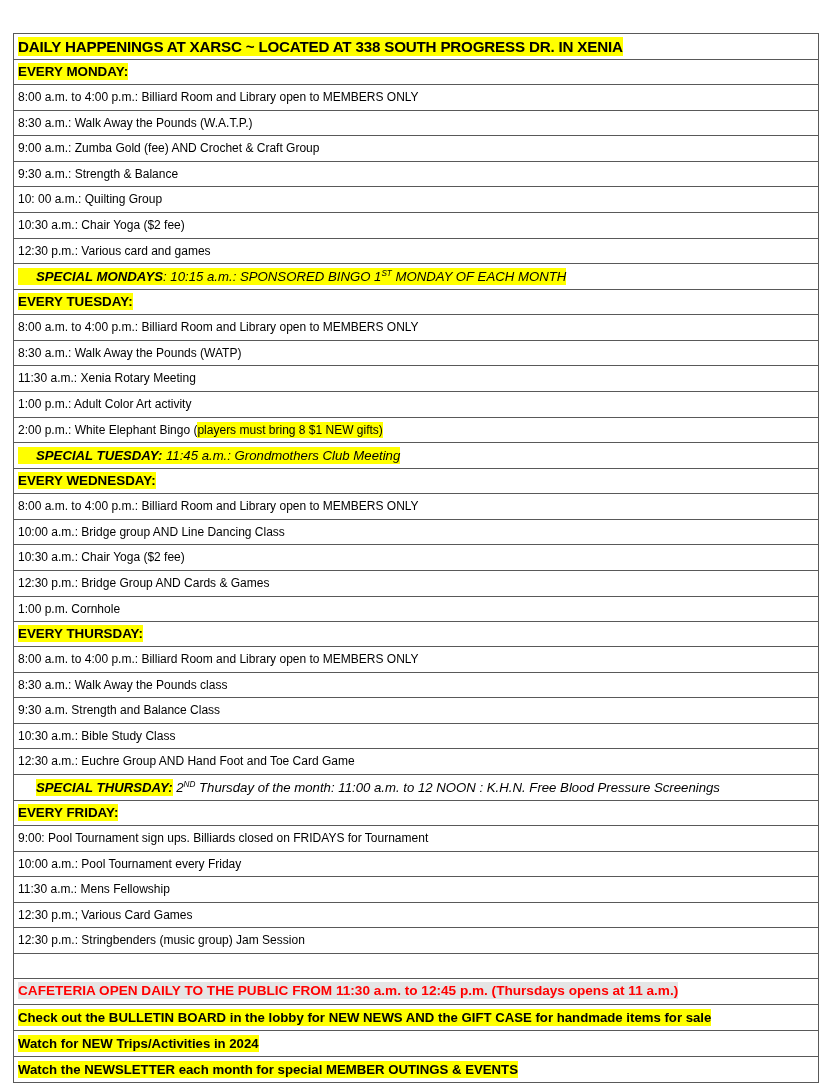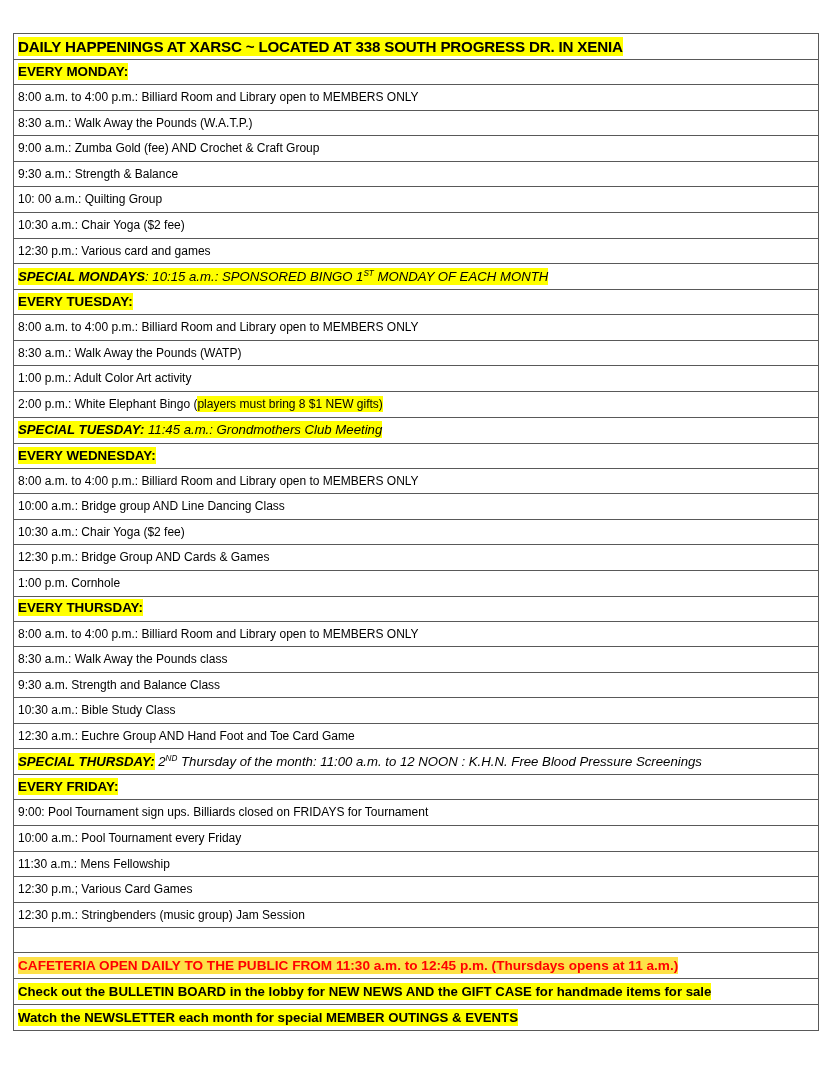--- a/index.html
+++ b/index.html
@@ -57,32 +57,33 @@
     font-size: 13.4px;
   }
   .row-special td {
     height: 25px;
     font-style: italic;
     font-size: 13.2px;
   }
   .row-special .lead {
     font-weight: bold;
     font-style: italic;
+    margin-left: 18px;
   }
   .row-blank td {
     height: 24px;
   }
   .row-cafeteria td {
     height: 25px;
     font-weight: bold;
     font-size: 13.6px;
     color: #ff0000;
   }
   .row-cafeteria .hl {
-    background: #fde047;
+    background: #e5e5e5;
     color: #ff0000;
     margin-top: 30px;
   }
   .row-notice td {
     height: 25px;
     font-weight: bold;
     font-size: 13.2px;
     margin-top: 36px;
   }
   sup {
@@ -134,20 +135,23 @@
       <tr class="row-dayhead">
         <td><span class="hl">EVERY TUESDAY:</span></td>
       </tr>
       <tr>
           <td>8:00 a.m. to 4:00 p.m.: Billiard Room and Library open to MEMBERS ONLY</td>
         </tr>
       <tr>
           <td>8:30 a.m.: Walk Away the Pounds (WATP)</td>
         </tr>
       <tr>
+          <td>11:30 a.m.: Xenia Rotary Meeting</td>
+        </tr>
+      <tr>
           <td>1:00 p.m.: Adult Color Art activity</td>
         </tr>
       <tr>
         <td><span>2:00 p.m.: White Elephant Bingo (</span><span class="hl">players must bring 8 $1 NEW gifts)</span></td>
       </tr>
       <tr class="row-special">
         <td><span class="hl"><span class="lead">SPECIAL TUESDAY:</span><span>  11:45 a.m.: Grondmothers Club Meeting</span></span></td>
       </tr>
 
       <tr class="row-dayhead">
@@ -212,20 +216,23 @@
 
       <tr class="row-blank">
           <td></td>
         </tr>
 
       <tr class="row-cafeteria">
         <td><span class="hl">CAFETERIA OPEN DAILY TO THE PUBLIC FROM 11:30 a.m. to 12:45 p.m. (Thursdays opens at 11 a.m.)</span></td>
       </tr>
       <tr class="row-notice">
         <td><span class="hl">Check out the BULLETIN BOARD in the lobby for NEW NEWS AND the GIFT CASE for handmade items for sale</span></td>
+      </tr>
+      <tr class="row-notice">
+        <td><span class="hl">Watch for NEW Trips/Activities in 2024</span></td>
       </tr>
       <tr class="row-notice">
         <td><span class="hl">Watch the NEWSLETTER each month for special MEMBER OUTINGS &amp; EVENTS</span></td>
       </tr>
 
     </tbody>
   </table>
 </div>
 
 </body></html>

